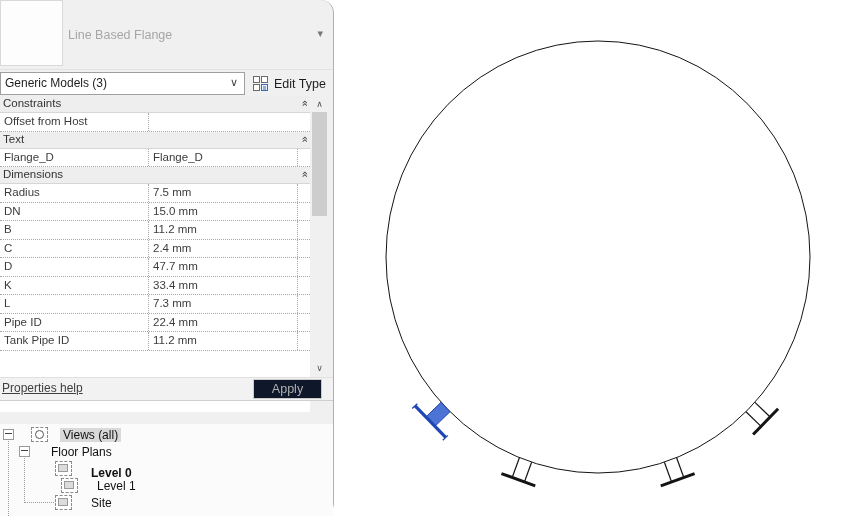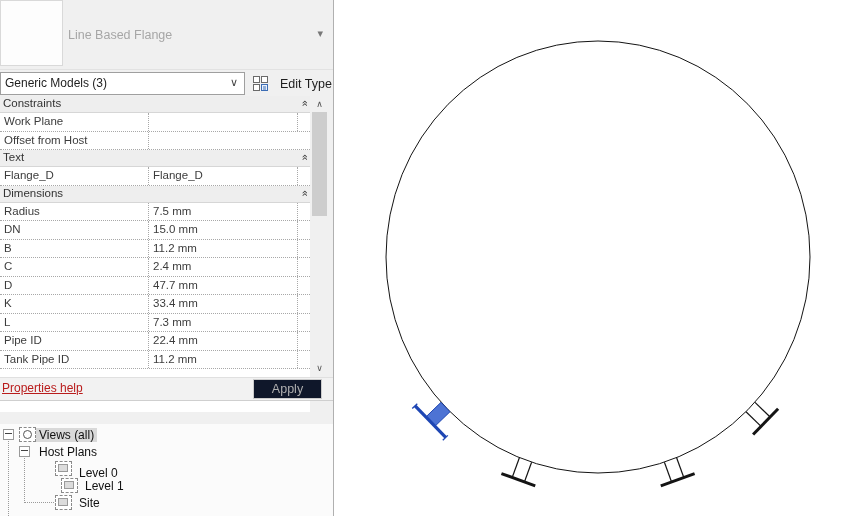--- a/index.html
+++ b/index.html
@@ -1,60 +1,60 @@
 <!DOCTYPE html>
 <html><head>
 <meta charset="utf-8">
 <style>
   html,body{margin:0;padding:0;}
   body{width:841px;height:516px;overflow:hidden;background:#fff;
        font-family:"Liberation Sans", sans-serif; position:relative;}
   
   .palette{position:absolute;left:0;top:0;width:333px;height:516px;background:#f0f0f0;
-           border-right:1px solid #b0b0b0;}
+           border-right:1px solid #b0b0b0;border-radius:13px;}
   .type-area{position:absolute;left:0;top:0;width:333px;height:69px;border-bottom:1px solid #e2e2e2;}
   .preview-box{position:absolute;left:0;top:0;width:61px;height:64px;background:#fdfdfd;border:1px solid #d9d9d9;}
   .type-label{position:absolute;left:68px;top:28px;font-size:12.5px;color:#a6a6a6;}
   .type-arrow{position:absolute;right:10px;top:27px;font-size:11px;color:#777;}
   .combo{position:absolute;left:0;top:72px;width:243px;height:21px;background:#fff;border:1px solid #9f9f9f;}
   .combo-label{position:absolute;left:4px;top:3px;font-size:12px;color:#1e1e1e;white-space:nowrap;}
   .combo-chevron{position:absolute;right:6px;top:3px;font-size:11px;color:#444;}
-  .edit-type{position:absolute;left:252px;top:72px;height:23px;display:flex;align-items:center;gap:11px;cursor:default;}
+  .edit-type{position:absolute;left:252px;top:72px;height:23px;display:flex;align-items:center;gap:5px;cursor:default;}
   .edit-type-label{font-size:12.5px;color:#1e1e1e;white-space:nowrap;}
   
   .grid{position:absolute;left:0;top:96px;width:310px;height:316px;background:#fff;overflow:hidden;}
   .sec-header{position:relative;height:16px;background:#eeeeee;border-bottom:1px solid #d6d6d6;}
   .sec-title{position:absolute;left:3px;top:1px;font-size:11.5px;color:#333;}
   .sec-chevron{position:absolute;right:3px;top:2px;font-size:11px;line-height:11px;color:#333;
                transform:rotate(-90deg);transform-origin:center;}
   .prow{display:flex;height:18.5px;border-bottom:1px dotted #a8a8a8;box-sizing:border-box;background:#fff;}
   .cell{font-size:11.5px;color:#3c3c3c;padding:2px 0 0 4px;box-sizing:border-box;overflow:hidden;white-space:nowrap;}
   .lbl{width:148px;}
   .val{width:149px;border-left:1px dotted #a8a8a8;}
   .assoc{width:13px;border-left:1px dotted #a8a8a8;}
   
   .vscroll{position:absolute;left:311px;top:96px;width:17px;height:280px;background:#f0f0f0;}
   .sb-btn{position:absolute;left:0;width:17px;height:16px;text-align:center;font-size:9px;color:#555;line-height:16px;}
   .sb-up{top:0;} .sb-down{bottom:0;}
   .sb-thumb{position:absolute;left:1px;top:16px;width:15px;height:104px;background:#cdcdcd;}
   
   .footer{position:absolute;left:0;top:377px;width:333px;height:22px;background:#f2f2f2;border-top:1px solid #e0e0e0;}
-  .help-link{position:absolute;left:2px;top:3px;font-size:12px;color:#b91c1c;text-decoration:underline;cursor:pointer;}
+  .help-link{position:absolute;left:2px;top:3px;font-size:12px;color:#404040;text-decoration:underline;cursor:pointer;}
   .apply-btn{position:absolute;left:253px;top:1px;width:69px;height:20px;background:#0f172a;border:1px solid #cccccc;
              color:#aeaeae;font-size:12.5px;text-align:center;line-height:19px;box-sizing:border-box;}
   .pb-divider{position:absolute;left:0;top:400px;width:333px;height:1px;background:#cfcfcf;}
   
   .pb-header{position:absolute;left:0;top:402px;width:333px;height:21px;}
   .pb-title{position:absolute;left:3px;top:4px;font-size:12.5px;color:#3a3a3a;}
   .pb-close{position:absolute;right:9px;top:3px;font-size:13px;color:#222;cursor:pointer;}
   .tree{position:absolute;left:0;top:424px;width:333px;height:92px;background:#fbfbfb;}
-  .tree-row{position:absolute;height:17px;display:flex;align-items:center;}
+  .tree-row{position:absolute;height:17px;display:flex;align-items:center;gap:12px;}
   .tree-label{font-size:12px;color:#111;padding:0 3px;white-space:nowrap;}
   .tree-label.selected{background:#d9d9d9;}
-  .tree-label.bold{font-weight:normal;margin-top:8px;}
+  .tree-label.bold{font-weight:bold;margin-top:8px;}
   .expander{width:9px;height:9px;border:1px solid #999;background:#fff;position:relative;flex:none;}
   .expander::after{content:"";position:absolute;left:1px;right:1px;top:3px;height:1px;background:#444;}
   .views-icon{width:15px;height:13px;border:1px dashed #8a8a8a;position:relative;margin-left:5px;flex:none;background:#fff;}
   .views-icon::after{content:"";position:absolute;left:3px;top:2px;width:7px;height:7px;border:1px solid #555;border-radius:50%;}
   .plan-icon{width:15px;height:13px;border:1px dashed #8a8a8a;position:relative;flex:none;background:#fff;margin-right:4px;}
   .plan-icon::after{content:"";position:absolute;left:2px;top:2px;width:8px;height:6px;background:#dcdcdc;border:1px solid #9a9a9a;}
   .connector{position:absolute;border-left:1px dotted #9a9a9a;width:0;}
   .connector-h{position:absolute;border-top:1px dotted #9a9a9a;height:0;}
   
   .canvas{position:absolute;left:334px;top:0;width:507px;height:516px;background:#fff;}
@@ -88,25 +88,20 @@
     </svg>
     <span class="edit-type-label">Edit Type</span>
   </div>
 
   <div class="grid">
       <div class="sec-header">
         <span class="sec-title">Constraints</span>
         <span class="sec-chevron">»</span>
       </div>
       <div class="prow">
-        <div class="cell lbl">Work Plane</div>
-        <div class="cell val"></div>
-        <div class="cell assoc"></div>
-      </div>
-      <div class="prow">
         <div class="cell lbl">Offset from Host</div>
         <div class="cell assoc"></div>
       </div>
       <div class="sec-header">
         <span class="sec-title">Text</span>
         <span class="sec-chevron">»</span>
       </div>
       <div class="prow">
         <div class="cell lbl">Flange_D</div>
         <div class="cell val">Flange_D</div>
@@ -183,21 +178,21 @@
     <div class="connector-h" style="left:24px;top:78px;width:30px;"></div>
 
     <div class="tree-row" style="left:3px;top:2px;">
       <span class="expander"></span>
       <span class="views-icon"></span>
       <span class="tree-label selected">Views (all)</span>
     </div>
 
     <div class="tree-row" style="left:19px;top:19px;">
       <span class="expander"></span>
-      <span class="tree-label" style="margin-left:6px;">Host Plans</span>
+      <span class="tree-label" style="margin-left:6px;">Floor Plans</span>
     </div>
 
     <div>
         <div class="tree-row" style="left: 55px; top: 36px;">
           <span class="plan-icon"></span>
           <span class="tree-label bold">Level 0</span>
         </div>
         <div class="tree-row" style="left: 61px; top: 53px;">
           <span class="plan-icon"></span>
           <span class="tree-label">Level 1</span>

